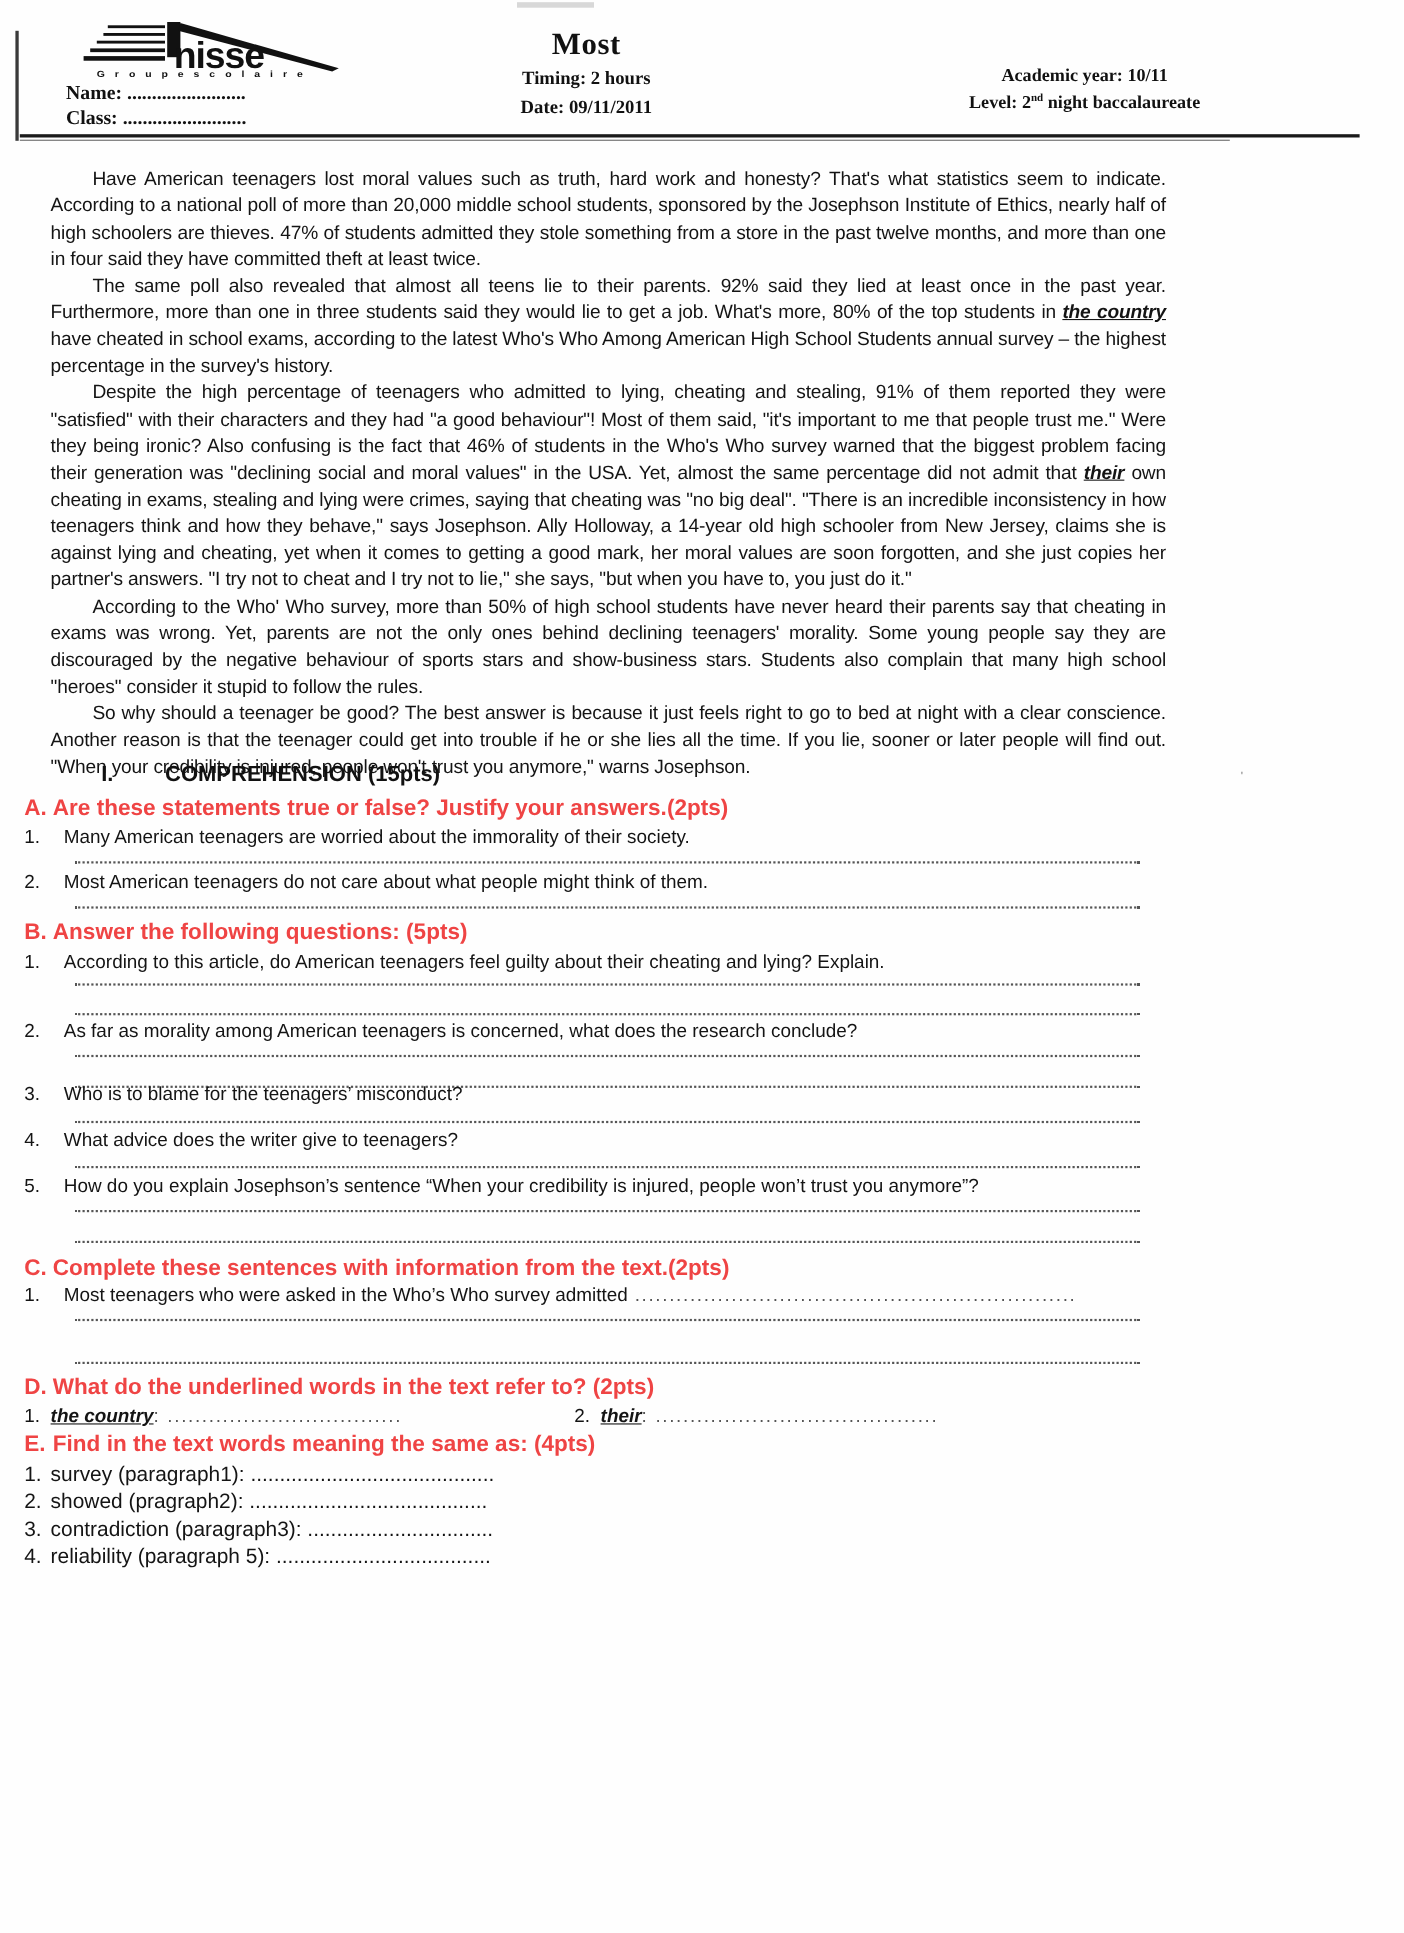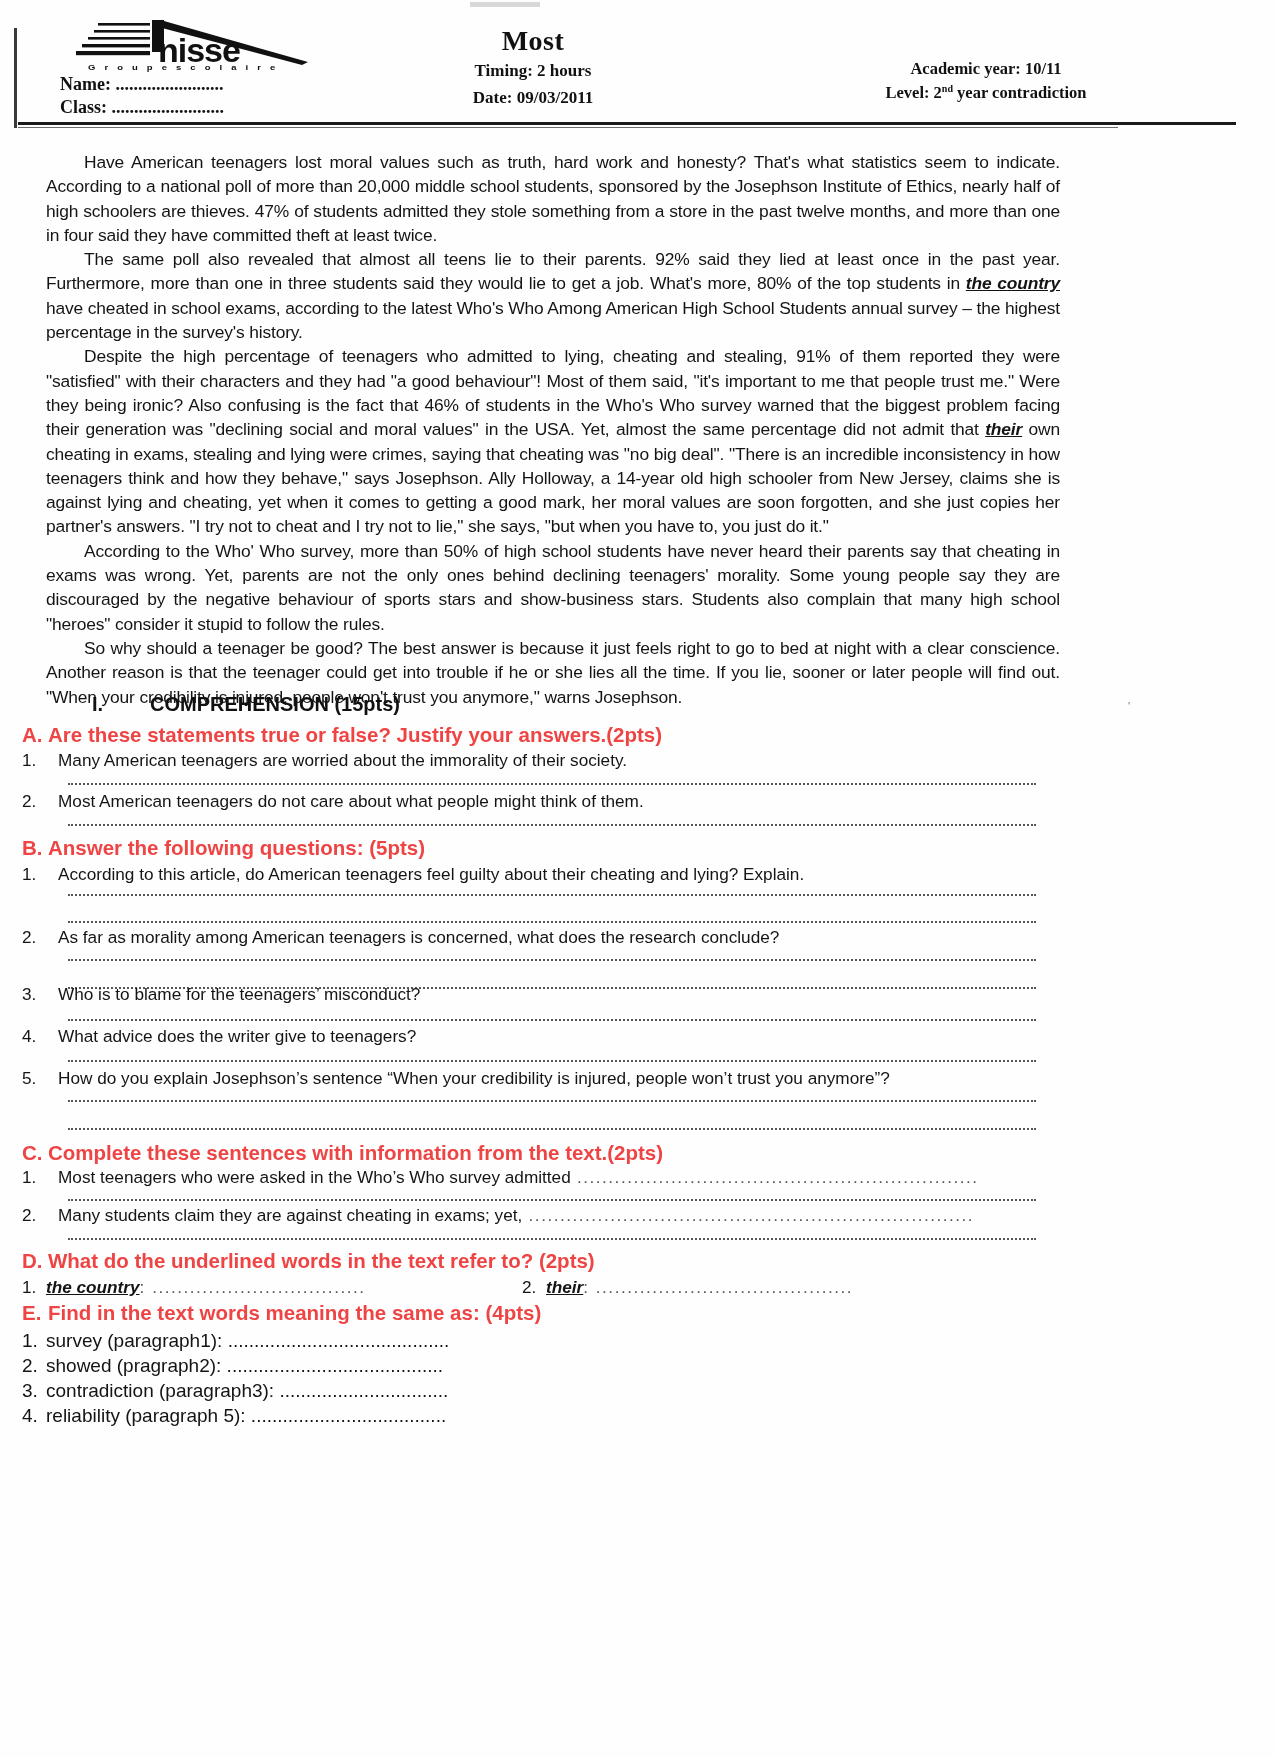--- a/index.html
+++ b/index.html
@@ -260,27 +260,27 @@
         </svg>
         <div class="logo-sub">G r o u p e    s c o l a i r e</div>
       </div>
       <div class="field-line">Name: ........................</div>
       <div class="field-line">Class: .........................</div>
     </div>
 
     <div class="header-center">
       <div class="test-title">Most</div>
       <div class="test-meta">Timing: 2 hours</div>
-      <div class="test-meta">Date: 09/03/2011</div>
+      <div class="test-meta">Date: 09/11/2011</div>
     </div>
 
     <div class="header-right">
       <div>Academic year: 10/11</div>
       <div>
-        <span>Level: 2</span><sup>nd</sup><span> year contradiction</span>
+        <span>Level: 2</span><sup>nd</sup><span> night baccalaureate</span>
       </div>
     </div>
   </div>
 
   <div class="header-rule"></div>
   <div class="header-rule-2"></div>
 
   <div class="passage">
     <p>Have American teenagers lost moral values such as truth, hard work and honesty? That's what statistics seem to indicate. According to a national poll of more than 20,000 middle school students, sponsored by the Josephson Institute of Ethics, nearly half of high schoolers are thieves. 47% of students admitted they stole something from a store in the past twelve months, and more than one in four said they have committed theft at least twice.</p>
     <p><span>The same poll also revealed that almost all teens lie to their parents. 92% said they lied at least once in the past year. Furthermore, more than one in three students said they would lie to get a job. What's more, 80% of the top students in </span><span class="ul-bold-italic">the country</span><span> have cheated in school exams, according to the latest Who's Who Among American High School Students annual survey – the highest percentage in the survey's history.</span></p>
@@ -342,23 +342,20 @@
 
   <div class="part-head" style="top:1141px;">
     <span class="letter">C.</span><span>Complete these sentences with information from the text.(2pts)</span>
   </div>
 
   <div class="q" style="top:1167px;">
     <span class="qn">1.</span><span class="qtext">Most teenagers who were asked in the Who’s Who survey admitted</span><span class="inline-dots"> ................................................................</span>
   </div>
   <div class="dotline" style="top:1199px;"></div>
 
-  <div class="q" style="top:1205px;">
-    <span class="qn">2.</span><span class="qtext">Many students claim they are against cheating in exams; yet,</span><span class="inline-dots"> .......................................................................</span>
-  </div>
   <div class="dotline" style="top:1238px;"></div>
 
   <div class="part-head" style="top:1249px;">
     <span class="letter">D.</span><span>What do the underlined words in the text refer to? (2pts)</span>
   </div>
 
   <div class="d-row" style="top:1277px;">
     <span class="qn">1.</span><span class="word-underline">the country</span><span class="inline-dots">: ..................................</span>
     <span class="d-item2">
       <span class="qn">2.</span><span class="word-underline">their</span><span class="inline-dots">: .........................................</span>

